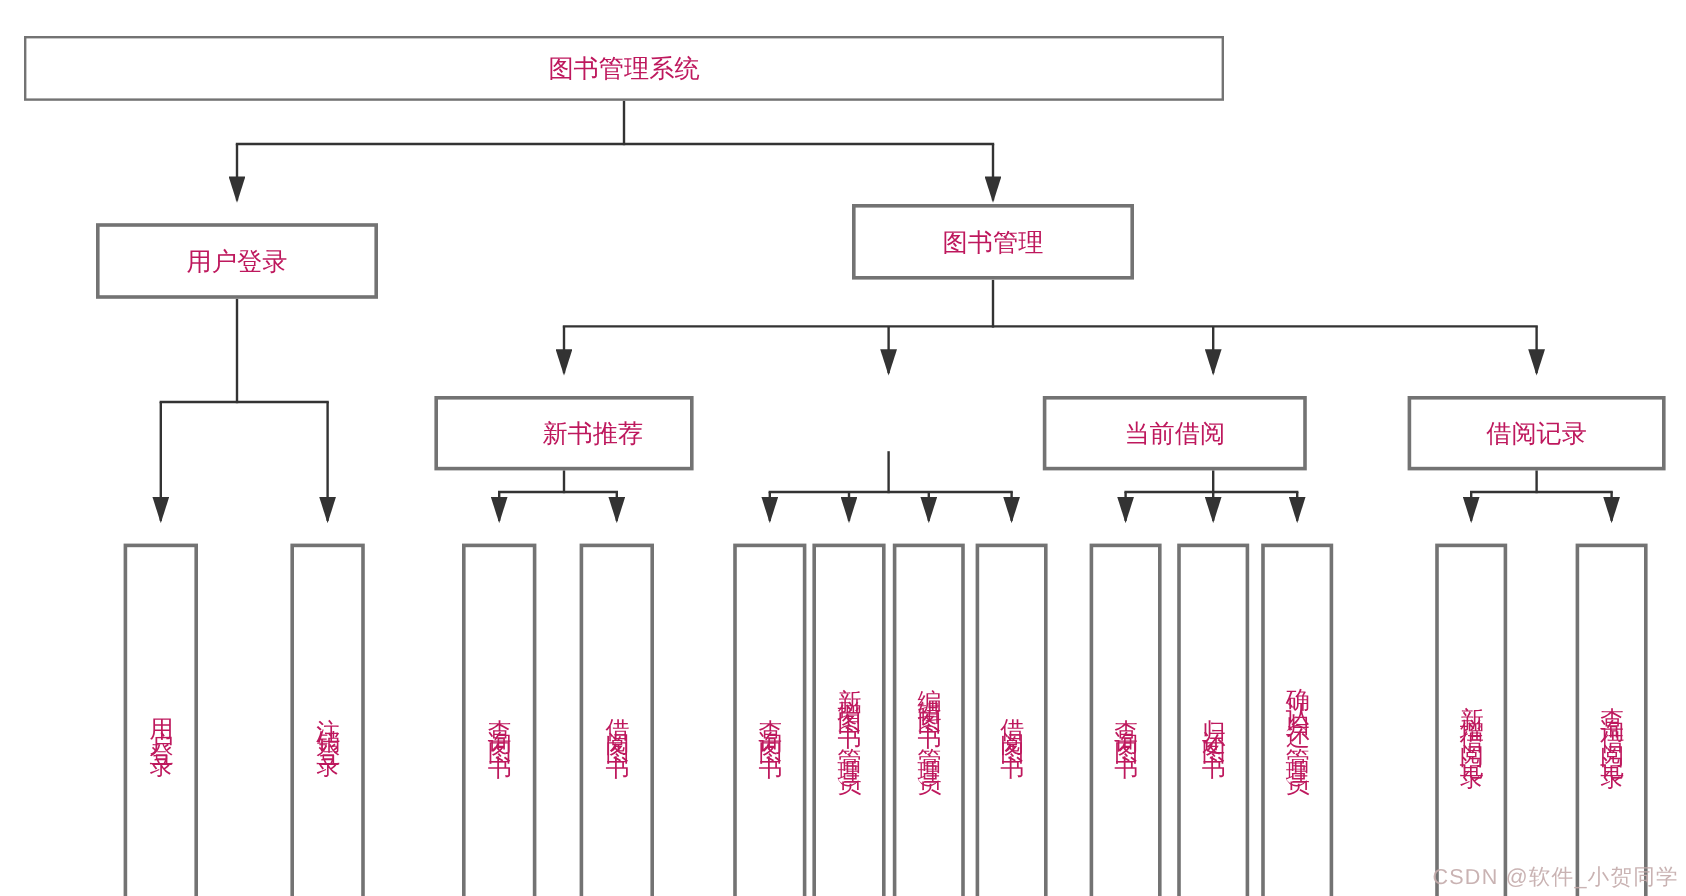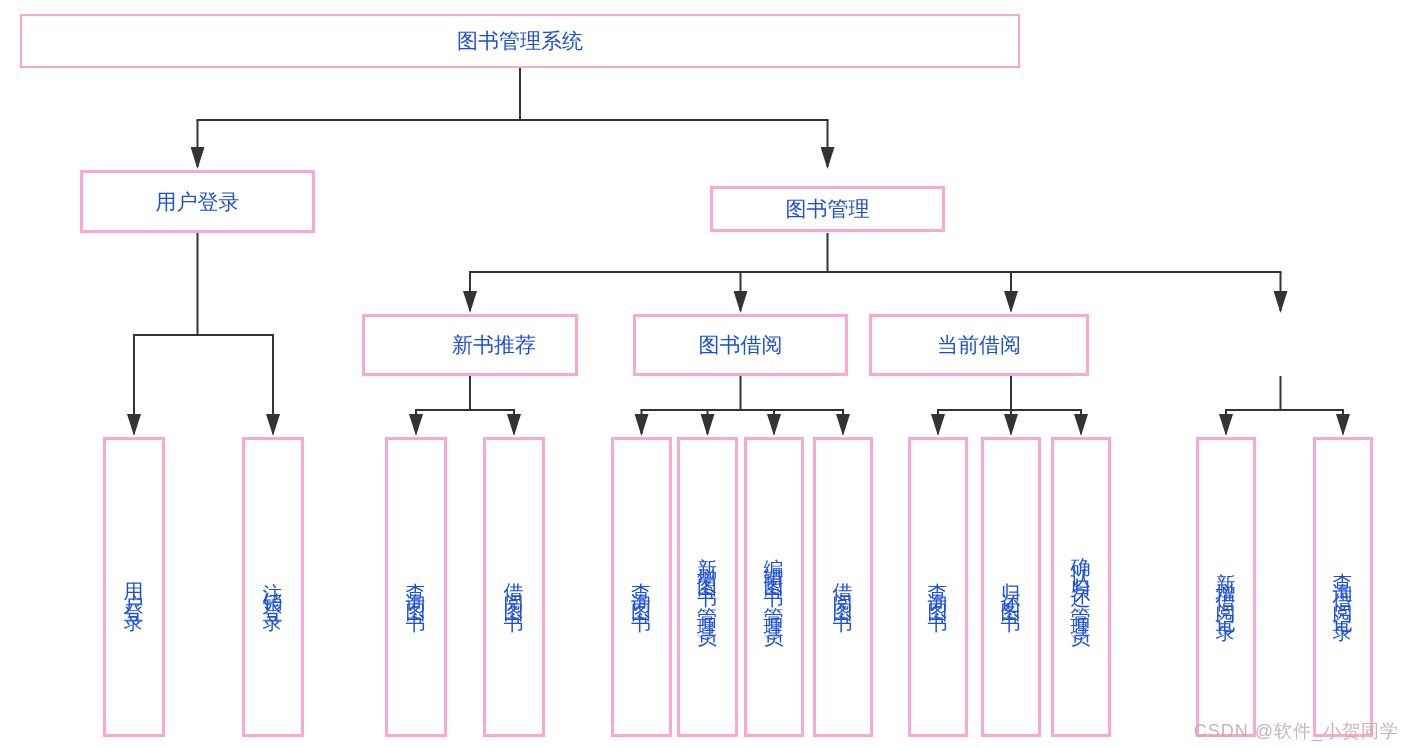--- a/index.html
+++ b/index.html
@@ -12,26 +12,27 @@
     overflow: hidden;
   }
   svg.connectors {
     position: absolute;
     left: 0; top: 0;
     width: 1405px; height: 747px;
   }
   .node {
     position: absolute;
     background: #ffffff;
-    border: 3px solid #f9a8d4;
+    border: 3px solid #737373;
     box-sizing: border-box;
     display: flex;
     align-items: center;
     justify-content: center;
-    color: #1d4ed8;
+    color: #be185d;
+    margin-top: 16px;
   }
   .root-node { border-width: 2px; }
   .h-node { font-size: 21px; }
   .v-node span {
     writing-mode: vertical-rl;
     text-orientation: mixed;
     font-size: 20px;
     line-height: 1;
     letter-spacing: 10px;
     white-space: nowrap;
@@ -116,32 +117,32 @@
     </g>
   </svg>
 
   <div class="node h-node root-node" style="left:20px; top:14px; width:1000px; height:54px;">
     <span>图书管理系统</span>
   </div>
 
   <div class="node h-node" style="left:80px; top:170px; width:235px; height:63px;">
     <span>用户登录</span>
   </div>
-  <div class="node h-node" style="left:710px; top:186px; width:235px; height:46px;">
+  <div class="node h-node" style="left:710px; top:154px; width:235px; height:63px;">
     <span>图书管理</span>
   </div>
 
   <div class="node h-node" style="left:362px; top:314px; width:216px; height:62px;padding-left:48px;">
     <span>新书推荐</span>
   </div>
-  <div class="node h-node" style="left:633px; top:314px; width:215px; height:62px;">
-    <span>图书借阅</span>
-  </div>
   <div class="node h-node" style="left:869px; top:314px; width:220px; height:62px;">
     <span>当前借阅</span>
+  </div>
+  <div class="node h-node" style="left:1173px; top:314px; width:215px; height:62px;">
+    <span>借阅记录</span>
   </div>
 
   <div class="node v-node" style="left:103px; top:437px; width:62px; height:300px;">
     <span>用户登录</span>
   </div>
   <div class="node v-node" style="left:242px; top:437px; width:62px; height:300px;">
     <span>注销登录</span>
   </div>
 
   <div class="node v-node" style="left:385px; top:437px; width:62px; height:300px;">

